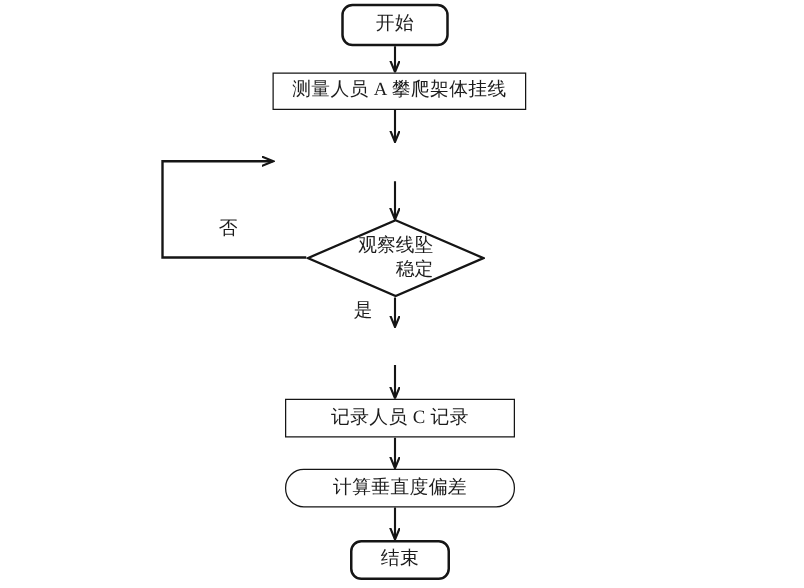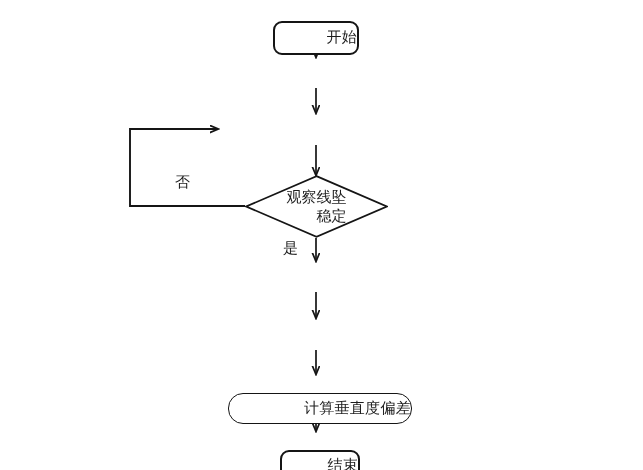--- a/index.html
+++ b/index.html
@@ -25,24 +25,23 @@
     top: 0;
     width: 643px;
     height: 470px;
   }
   .node {
     position: absolute;
     box-sizing: border-box;
     background: #ffffff;
     display: flex;
     align-items: center;
-    justify-content: flex-end;
+    justify-content: center;
     text-align: center;
     z-index: 2;
-    margin-top: 18px;
   }
   .node-terminator {
     border: 2px solid #151515;
     border-radius: 9px;
   }
   .node-process {
     border: 1.6px solid #151515;
   }
   .node-label {
     font-size: 15px;
@@ -103,37 +102,43 @@
 
     <line x1="316" y1="350" x2="316" y2="374" stroke="#151515" stroke-width="1.7" marker-end="url(#arrowhead)"></line>
 
     <line x1="316" y1="406" x2="316" y2="431" stroke="#151515" stroke-width="1.7" marker-end="url(#arrowhead)"></line>
   </svg>
 
   <div class="node node-terminator" style="left:273px; top:3px; width:86px; height:34px;">
     <span class="node-label">开始</span>
   </div>
 
+  <div class="node node-process" style="left:218px; top:58px; width:203px; height:30px;">
+    <span class="node-label">测量人员 A 攀爬架体挂线</span>
+  </div>
 
 
   <div class="node-decision" style="left:245px; top:175px; width:143px; height:63px;">
     <svg width="143" height="63" viewBox="0 0 143 63" style="position:absolute;left:0;top:0;">
       <polygon points="71.5,1.2 141.8,31.5 71.5,61.8 1.2,31.5" fill="#ffffff" stroke="#151515" stroke-width="1.8" stroke-linejoin="miter"></polygon>
     </svg>
     <div class="decision-label">
       <div>观察线坠</div>
       <div>稳定</div>
     </div>
   </div>
 
   <div class="branch-label" style="left:175px; top:173px;">否</div>
 
   <div class="branch-label" style="left:283px; top:239px;">是</div>
 
 
+  <div class="node node-process" style="left:228px; top:319px; width:184px; height:31px;">
+    <span class="node-label">记录人员 C 记录</span>
+  </div>
 
   <div class="node node-process" style="left:228px; top:375px; width:184px; height:31px;border-radius:15px;">
     <span class="node-label">计算垂直度偏差</span>
   </div>
 
   <div class="node node-terminator" style="left:280px; top:432px; width:80px; height:32px;">
     <span class="node-label">结束</span>
   </div>
 
 </div>

